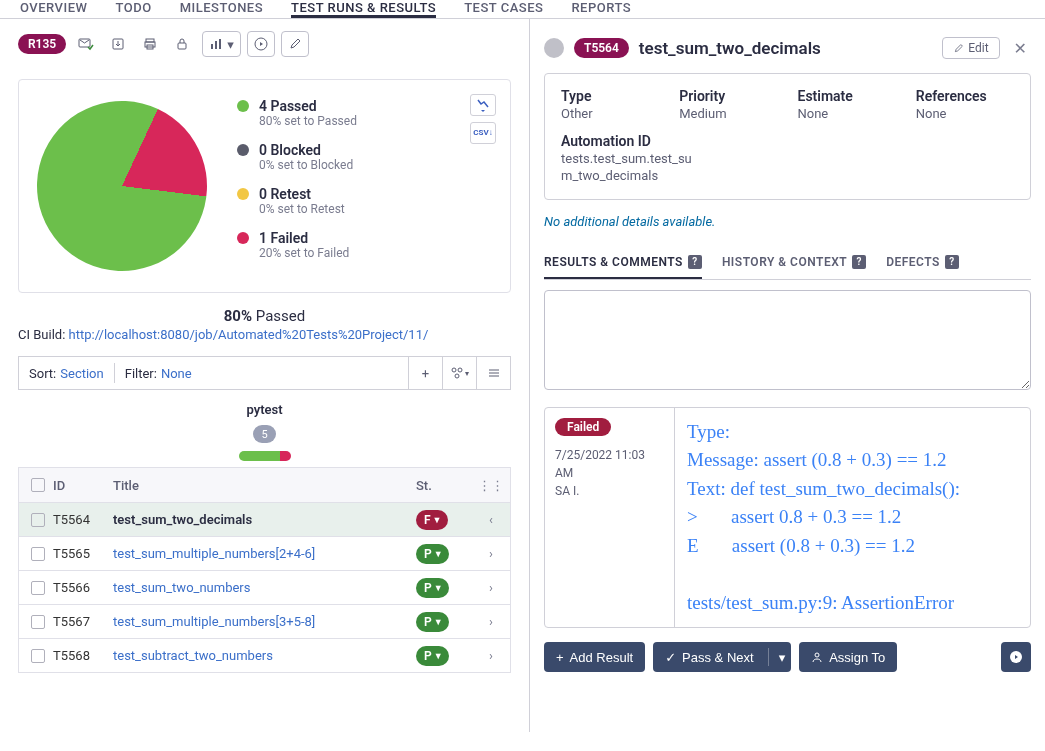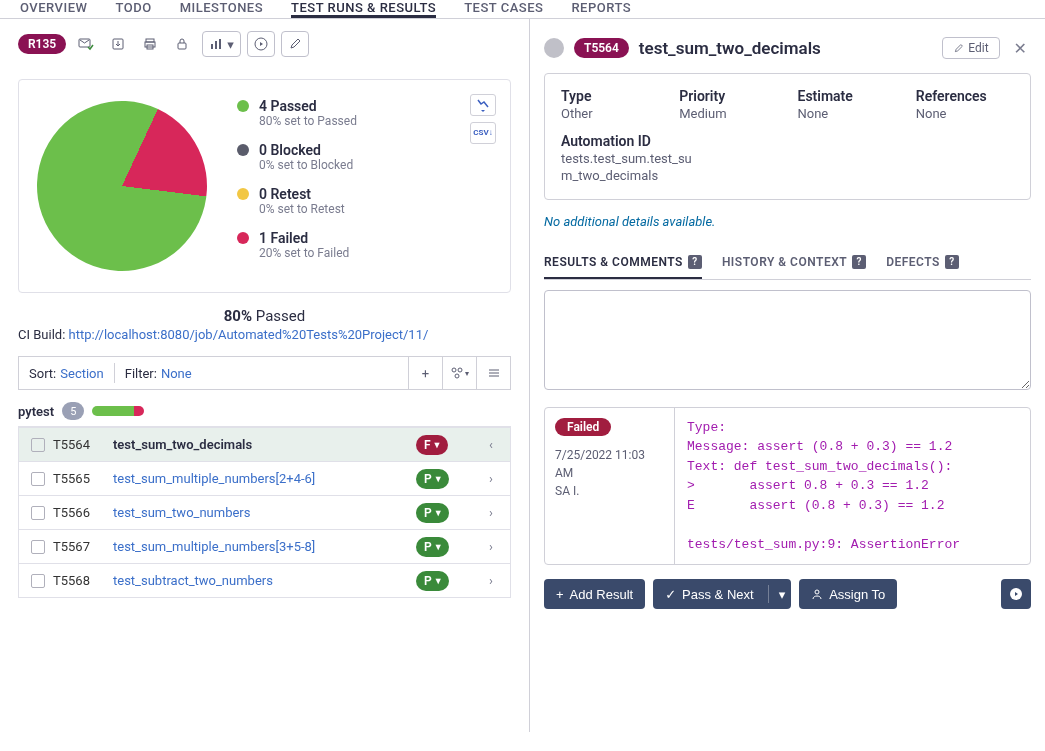--- a/index.html
+++ b/index.html
@@ -41,21 +41,21 @@
 .ci-line { padding: 0 18px 14px; color: #2b2d42; }
 .ci-line a { color: #3b6fc9; text-decoration: none; }
 
 .filter-bar { display: flex; align-items: center; border: 1px solid #d0d0d8; margin: 0 18px; height: 34px; }
 .filter-seg { padding: 0 10px; display: flex; align-items: center; gap: 4px; color: #2b2d42; }
 .filter-seg .val { color: #3b6fc9; cursor: pointer; }
 .filter-sep { width: 1px; height: 20px; background: #d0d0d8; }
 .filter-right { margin-left: auto; display: flex; }
 .filter-btn { width: 34px; height: 34px; display: inline-flex; align-items: center; justify-content: center; border-left: 1px solid #d0d0d8; cursor: pointer; color: #5c5e73; }
 
-.section-header { display: flex; align-items: center; gap: 8px; padding: 12px 18px 6px; }
+.section-header { display: flex; align-items: center; gap: 8px; padding: 12px 18px 6px; flex-direction: column; }
 .section-name { font-weight: 600; color: #2b2d42; }
 .count-pill { background: #9aa0b5; color: #fff; border-radius: 9px; padding: 0 8px; font-size: 11px; height: 18px; display: inline-flex; align-items: center; }
 .mini-bar { width: 52px; height: 10px; border-radius: 5px; overflow: hidden; display: flex; }
 
 .table { margin: 0 18px 18px; border: 1px solid #e0e0e8; }
 .trow { display: grid; grid-template-columns: 30px 60px 1fr 60px 30px; align-items: center; border-top: 1px solid #e0e0e8; height: 34px; padding: 0 4px; font-size: 13px; }
 .trow.header { background: #f7f7fa; color: #5c5e73; font-weight: 500; border-top: none; }
 .trow.selected { background: #e8f0ec; }
 .trow .cell-title { color: #3b6fc9; cursor: pointer; overflow: hidden; text-overflow: ellipsis; white-space: nowrap; }
 .trow.selected .cell-title { color: #2b2d42; font-weight: 600; }
@@ -85,21 +85,21 @@
 .sub-tab { padding: 6px 0 8px; font-size: 12px; font-weight: 600; letter-spacing: 0.5px; color: #5c5e73; cursor: pointer; border-bottom: 2px solid transparent; display: flex; align-items: center; gap: 5px; }
 .sub-tab.active { color: #2b2d42; border-bottom-color: #2b2d42; }
 .help-q { width: 14px; height: 14px; background: #5c5e73; color: #fff; font-size: 10px; border-radius: 2px; display: inline-flex; align-items: center; justify-content: center; }
 
 .comment-box { width: 100%; height: 100px; border: 1px solid #c0c0cc; border-radius: 4px; resize: vertical; margin-bottom: 14px; padding: 6px; font-family: inherit; }
 
 .result-card { border: 1px solid #d0d0d8; border-radius: 4px; display: flex; margin-bottom: 14px; }
 .result-left { width: 130px; padding: 10px; border-right: 1px solid #d0d0d8; }
 .failed-badge { background: #a11d3f; color: #fff; border-radius: 10px; padding: 2px 12px; font-size: 12px; font-weight: 600; display: inline-block; margin-bottom: 10px; }
 .result-meta { color: #5c5e73; font-size: 12px; line-height: 1.5; }
-.result-right { flex: 1; padding: 10px 12px; font-size: 13px; color: #a21caf; line-height: 1.5; font-family: Liberation Mono, monospace; white-space: pre-wrap; }
+.result-right { flex: 1; padding: 10px 12px; font-size: 19px; color: #3b82f6; line-height: 1.5; font-family: Liberation Serif, serif; white-space: pre-wrap; }
 
 .action-row { display: flex; gap: 8px; align-items: center; }
 .act-btn { background: #3a4a6b; color: #fff; border: none; border-radius: 4px; height: 30px; padding: 0 12px; display: inline-flex; align-items: center; gap: 6px; cursor: pointer; font-size: 13px; }
 .act-btn.split { padding-right: 6px; }
 .act-btn .sep { width: 1px; height: 18px; background: rgba(255,255,255,0.3); margin: 0 4px 0 8px; }
 .play-btn { margin-left: auto; width: 30px; padding: 0; justify-content: center; }
 
 svg { display: block; }
 </style>
 </head>
@@ -256,20 +256,29 @@
     <div class="section-header">
       <span class="section-name">pytest</span>
       <span class="count-pill">5</span>
       <span class="mini-bar">
           <span style="flex:80;background:#6cbf4b"></span>
           <span style="flex:20;background:#d7275a"></span>
         </span>
     </div>
 
     <div class="table">
+      <div class="trow header">
+        <span>
+            <div class="checkbox"></div>
+          </span>
+        <span>ID</span>
+        <span>Title</span>
+        <span>St.</span>
+        <span style="text-align:center;color:#7a7c8f">⋮⋮</span>
+      </div>
       <div id="table-rows">
           <div class="trow selected">
             <span>
               <div class="checkbox"></div>
             </span>
             <span>T5564</span>
             <span class="cell-title">test_sum_two_decimals</span>
             <span><span class="status-pill f">F <span style="font-size:9px">▼</span></span></span>
             <span class="chev">‹</span>
           </div>

